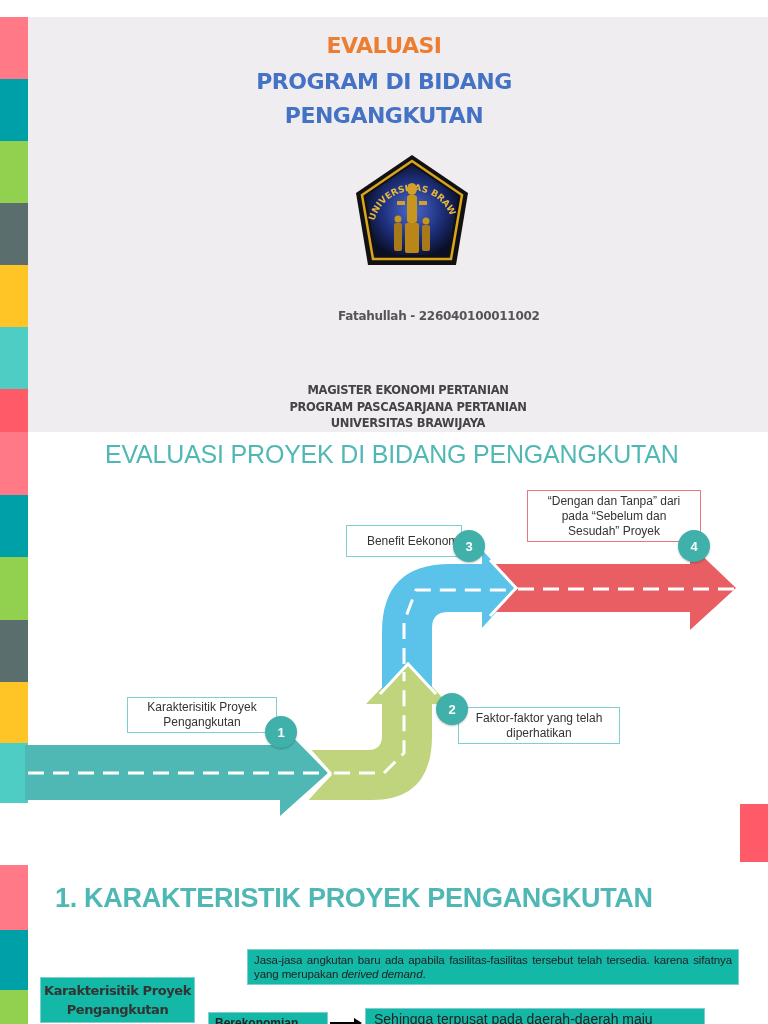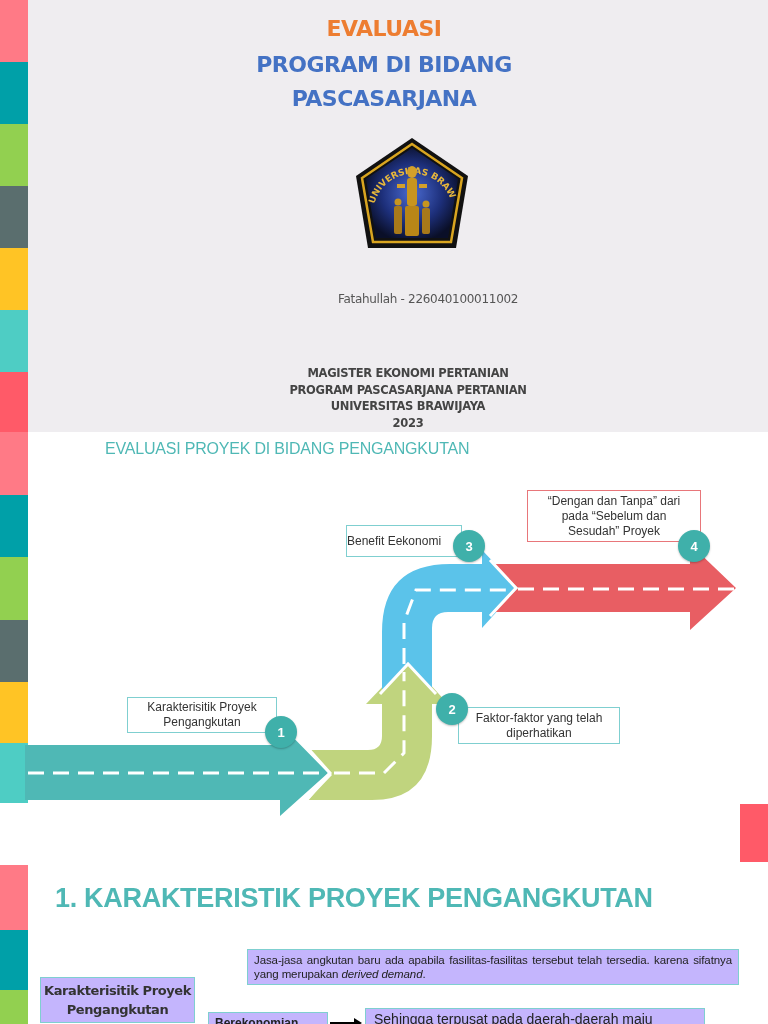--- a/index.html
+++ b/index.html
@@ -4,43 +4,43 @@
 <style>
   * { box-sizing: border-box; margin: 0; padding: 0; }
   html, body { width: 768px; height: 1024px; overflow: hidden; background: #ffffff; }
   body { position: relative; font-family: "Liberation Sans", sans-serif; }
 
   .slide { position: absolute; left: 0; width: 768px; overflow: hidden; }
   .stripes { position: absolute; left: 0; top: 0; width: 28px; }
   .stripe { width: 28px; }
 
   
-  #slide1 { top: 0; height: 484px; background: #efedf0; }
+  #slide1 { top: 17px; height: 484px; background: #efedf0; }
   .s1-title { position: absolute; left: 0; width: 768px; text-align: center; font-family: "DejaVu Sans", sans-serif; font-weight: bold; letter-spacing: -0.5px; }
   .s1-eval { top: 16px; font-size: 22px; color: #ed7d31; }
   .s1-sub1 { top: 52px; font-size: 22px; color: #4472c4; }
   .s1-sub2 { top: 86px; font-size: 22px; color: #4472c4; }
   .logo { position: absolute; left: 352px; top: 136px; width: 120px; height: 118px; }
-  .author { position: absolute; left: 338px; top: 292px; font-family: "DejaVu Sans", sans-serif; font-size: 12px; font-weight: normal; color: #555; letter-spacing: -0.3px; }
+  .author { position: absolute; left: 338px; top: 292px; font-family: "DejaVu Sans", sans-serif; font-size: 12px; font-weight: bold; color: #555; letter-spacing: -0.3px; }
   .inst { position: absolute; left: 0; width: 816px; text-align: center; font-family: "DejaVu Sans", sans-serif; font-size: 11.5px; font-weight: bold; color: #444; letter-spacing: -0.3px; line-height: 16.5px; top: 365px; }
 
   
   #slide2 { top: 432px; height: 430px; background: #ffffff; }
-  .s2-title { position: absolute; left: 105px; top: 8px; font-size: 16px; color: #4fb8b5; letter-spacing: -0.2px; white-space: nowrap; }
+  .s2-title { position: absolute; left: 105px; top: 8px; font-size: 25px; color: #4fb8b5; letter-spacing: -0.2px; white-space: nowrap; }
   .diagram { position: absolute; left: 0; top: 0; width: 768px; height: 430px; }
-  .label-box { position: absolute; background: #fff; font-size: 12px; color: #333; text-align: center; line-height: 15px; display: flex; align-items: center; justify-content: flex-start; }
+  .label-box { position: absolute; background: #fff; font-size: 12px; color: #333; text-align: center; line-height: 15px; display: flex; align-items: center; justify-content: flex-end; }
   .lb-teal { border: 1px solid #7fcfd0; }
   .lb-red { border: 1px solid #e8767a; }
   .badge { position: absolute; width: 32px; height: 32px; border-radius: 50%; background: #3fb0aa; color: #fff; font-size: 13px; font-weight: bold; display: flex; align-items: center; justify-content: center; box-shadow: 0 1px 2px rgba(0,0,0,0.25); }
   .side-tab { position: absolute; left: 740px; top: 372px; width: 28px; height: 60px; background: #ff5a68; }
 
   
   #slide3 { top: 865px; height: 159px; background: #ffffff; }
   .s3-title { position: absolute; left: 55px; top: 18px; font-size: 27px; font-weight: bold; color: #4fb8b5; letter-spacing: -0.3px; white-space: nowrap; }
-  .s3-box { position: absolute; border: 1px solid #7fcfd0; background: #c4b5fd; }
+  .s3-box { position: absolute; border: 1px solid #7fcfd0; background: #14b8a6; }
   .box-main { left: 40px; top: 112px; width: 155px; height: 46px; font-size: 13px; font-weight: bold; color: #333; text-align: center; line-height: 19px; padding-top: 3px; font-family: "DejaVu Sans", sans-serif; letter-spacing: -0.4px; }
   .box-derived { left: 247px; top: 84px; width: 492px; height: 36px; font-size: 11.5px; color: #222; line-height: 14px; padding: 3px 6px; text-align: justify; text-align-last: left; letter-spacing: -0.1px; }
   .box-berek { left: 208px; top: 147px; width: 120px; height: 20px; border-color: #7fcfd0; font-size: 12px; font-weight: bold; color: #222; padding: 3px 6px; }
   .arrow-line { position: absolute; left: 330px; top: 157px; width: 30px; height: 1.5px; background: #000; }
   .arrow-head { position: absolute; left: 354px; top: 153px; width: 0; height: 0; border-top: 5px solid transparent; border-bottom: 5px solid transparent; border-left: 8px solid #000; }
   .box-sehingga { left: 365px; top: 143px; width: 340px; height: 26px; font-size: 14px; color: #222; padding: 2px 8px; }
 </style>
 </head>
 <body>
 
@@ -50,21 +50,21 @@
     <div class="stripe" style="height:62px;background:#00a0a8"></div>
     <div class="stripe" style="height:62px;background:#92d050"></div>
     <div class="stripe" style="height:62px;background:#5a6e6e"></div>
     <div class="stripe" style="height:62px;background:#ffc425"></div>
     <div class="stripe" style="height:62px;background:#4ecdc4"></div>
     <div class="stripe" style="height:60px;background:#ff5a68"></div>
   </div>
 
   <div class="s1-title s1-eval">EVALUASI</div>
   <div class="s1-title s1-sub1">PROGRAM DI BIDANG</div>
-  <div class="s1-title s1-sub2">PASCASARJANA</div>
+  <div class="s1-title s1-sub2">PENGANGKUTAN</div>
 
   <div class="logo">
     <svg width="120" height="118" viewBox="0 0 120 118">
       <defs>
         <radialGradient id="lg" cx="50%" cy="50%" r="55%">
           <stop offset="0%" stop-color="#4a6ad0"></stop>
           <stop offset="60%" stop-color="#1d2f7a"></stop>
           <stop offset="100%" stop-color="#0a0f28"></stop>
         </radialGradient>
         <path id="arcText" d="M 22 70 A 40 40 0 0 1 98 62"></path>

